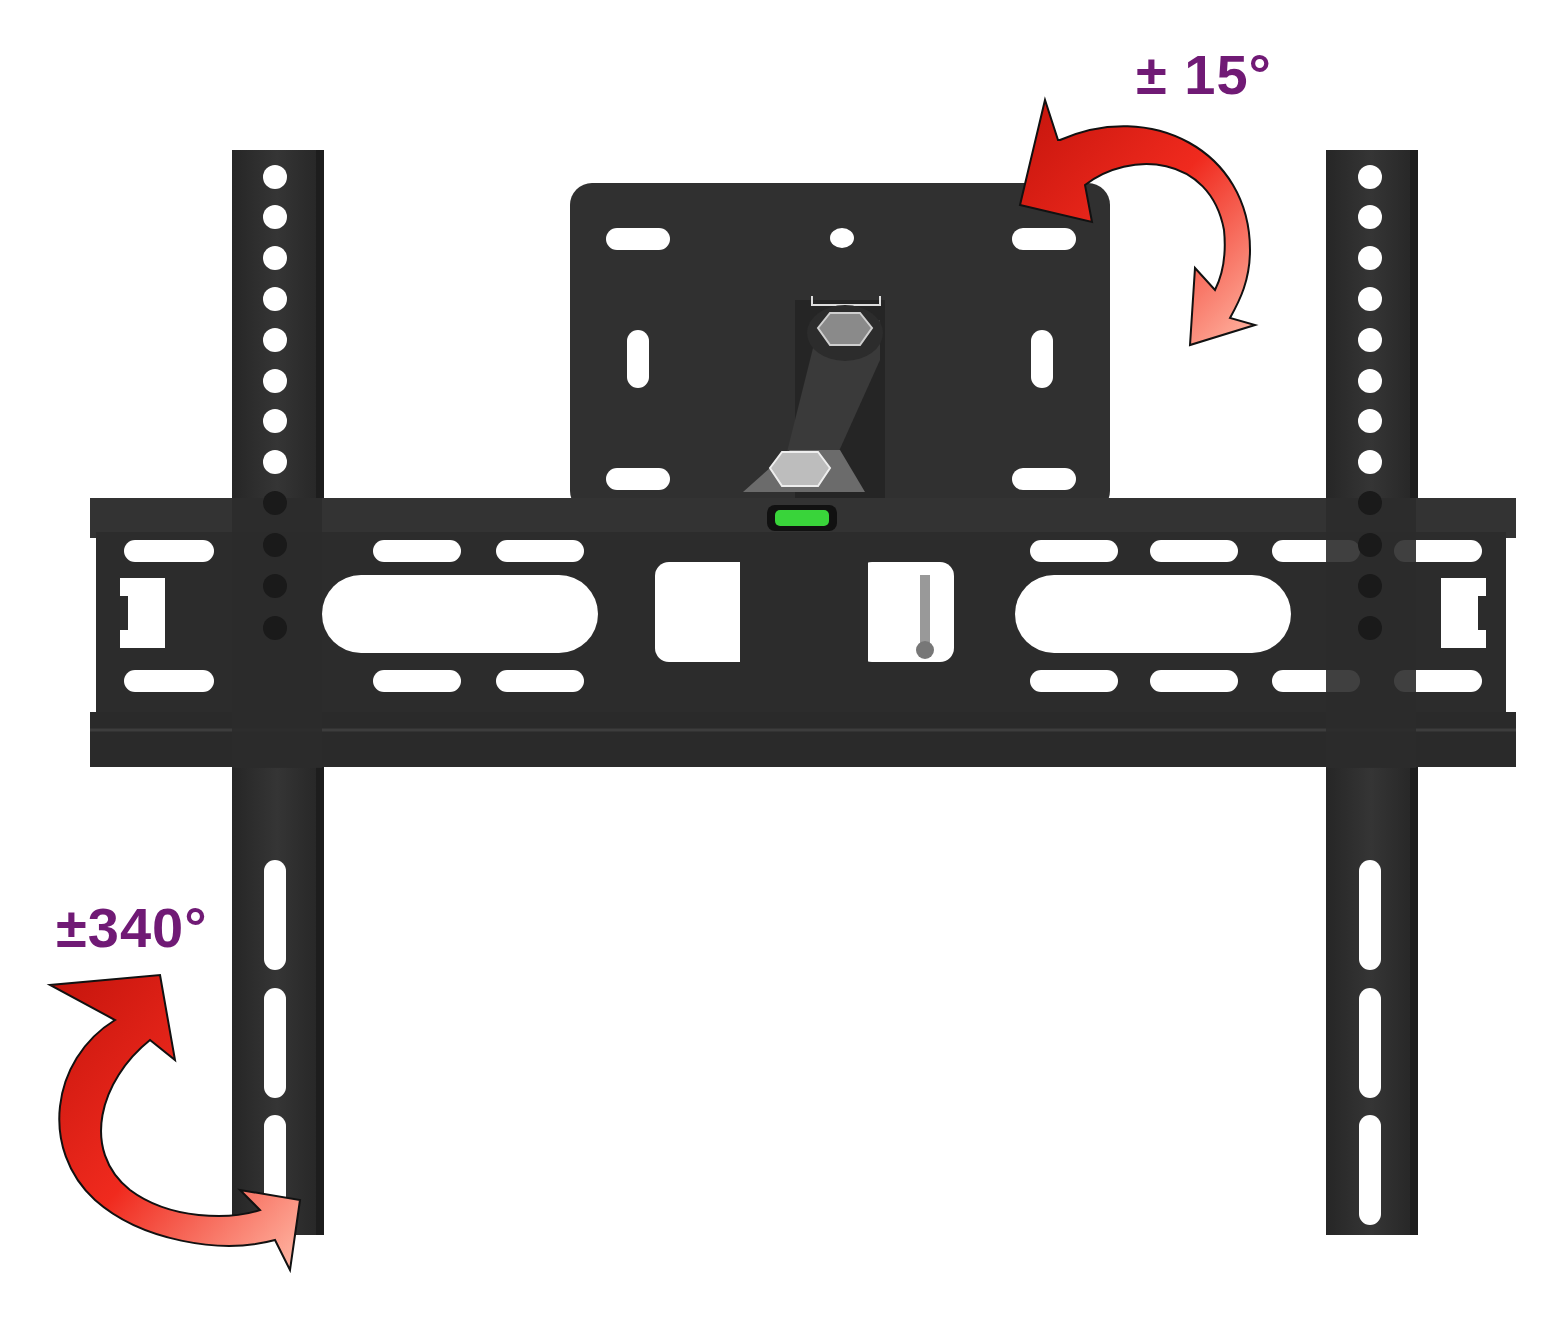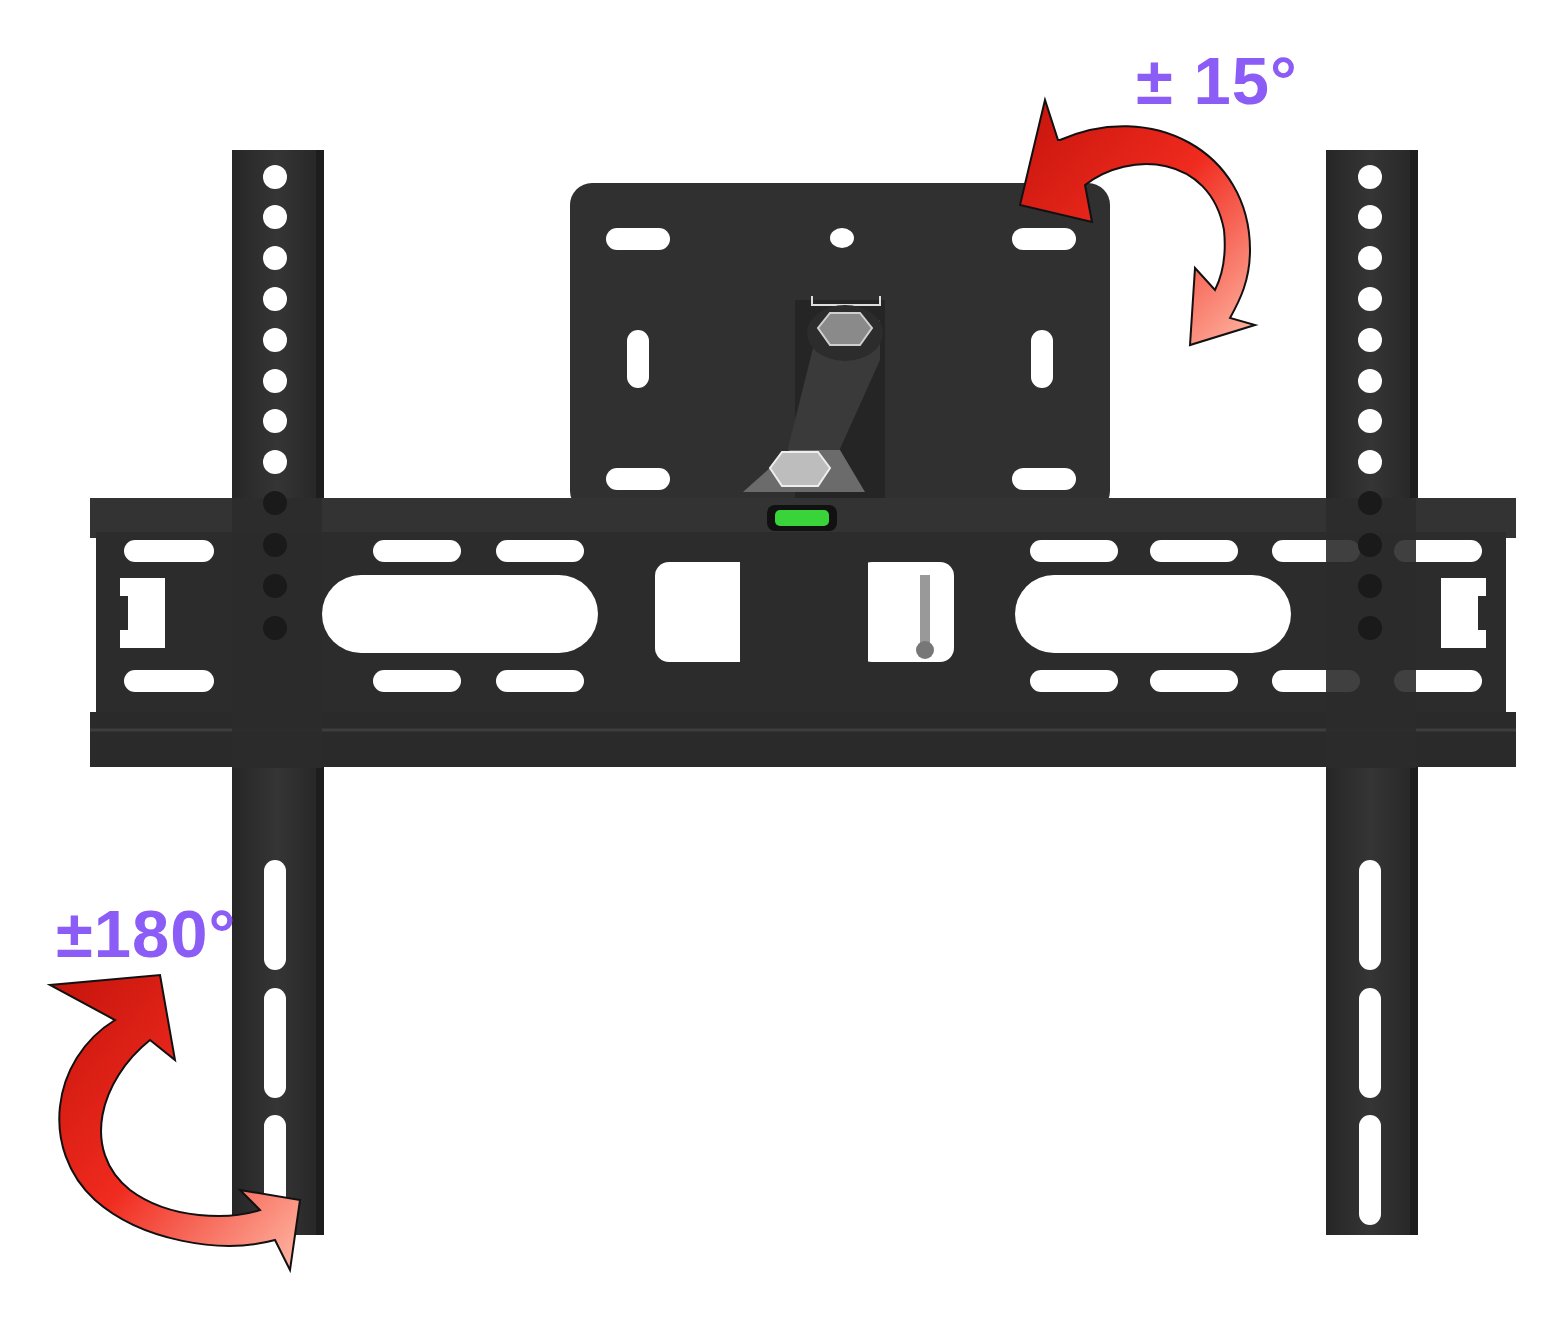--- a/index.html
+++ b/index.html
@@ -1,19 +1,19 @@
 <!DOCTYPE html>
 <html><head>
 <meta charset="utf-8">
 <style>
   html, body { margin: 0; padding: 0; background: #ffffff; }
   body { width: 1566px; height: 1322px; position: relative; overflow: hidden;
          font-family: "Liberation Sans", sans-serif; }
   .stage { position: absolute; left: 0; top: 0; width: 1566px; height: 1322px; }
-  .label { position: absolute; font-weight: bold; color: #8b5cf6; font-size: 67px; letter-spacing: 1px;
+  .label { position: absolute; font-weight: bold; color: #701a75; font-size: 56px; letter-spacing: 1px;
            font-family: "Liberation Sans", sans-serif; }
   .label-15 { left: 1136px; top: 42px; }
   .label-180 { left: 56px; top: 895px; }
   svg { position: absolute; left: 0; top: 0; }
 </style>
 </head>
 <body>
 
 <div class="stage">
   <svg width="1566" height="1322" viewBox="0 0 1566 1322">
@@ -141,14 +141,14 @@
     <g>
       <path d="M1060 140 C1150 100, 1250 150, 1250 250 C1250 280, 1240 300, 1230 318 L1255 325 L1190 345 L1195 268 L1215 290 C1225 270, 1226 250, 1224 230 C1210 155, 1130 150, 1085 185 L1092 222 L1020 205 L1045 100 L1058 140 Z" fill="url(#arrowGrad)" stroke="#111" stroke-width="2"></path>
     </g>
 
     <g>
       <path d="M160 975 L175 1060 L150 1040 C100 1080, 80 1150, 130 1190 C170 1220, 230 1220, 260 1210 L240 1190 L300 1200 L290 1270 L275 1240 C220 1255, 140 1240, 95 1200 C40 1150, 50 1060, 115 1020 L50 985 Z" fill="url(#arrowGrad)" stroke="#111" stroke-width="2"></path>
     </g>
   </svg>
 
   <div class="label label-15">± 15°</div>
-  <div class="label label-180">±180°</div>
+  <div class="label label-180">±340°</div>
 </div>
 
 </body></html>

